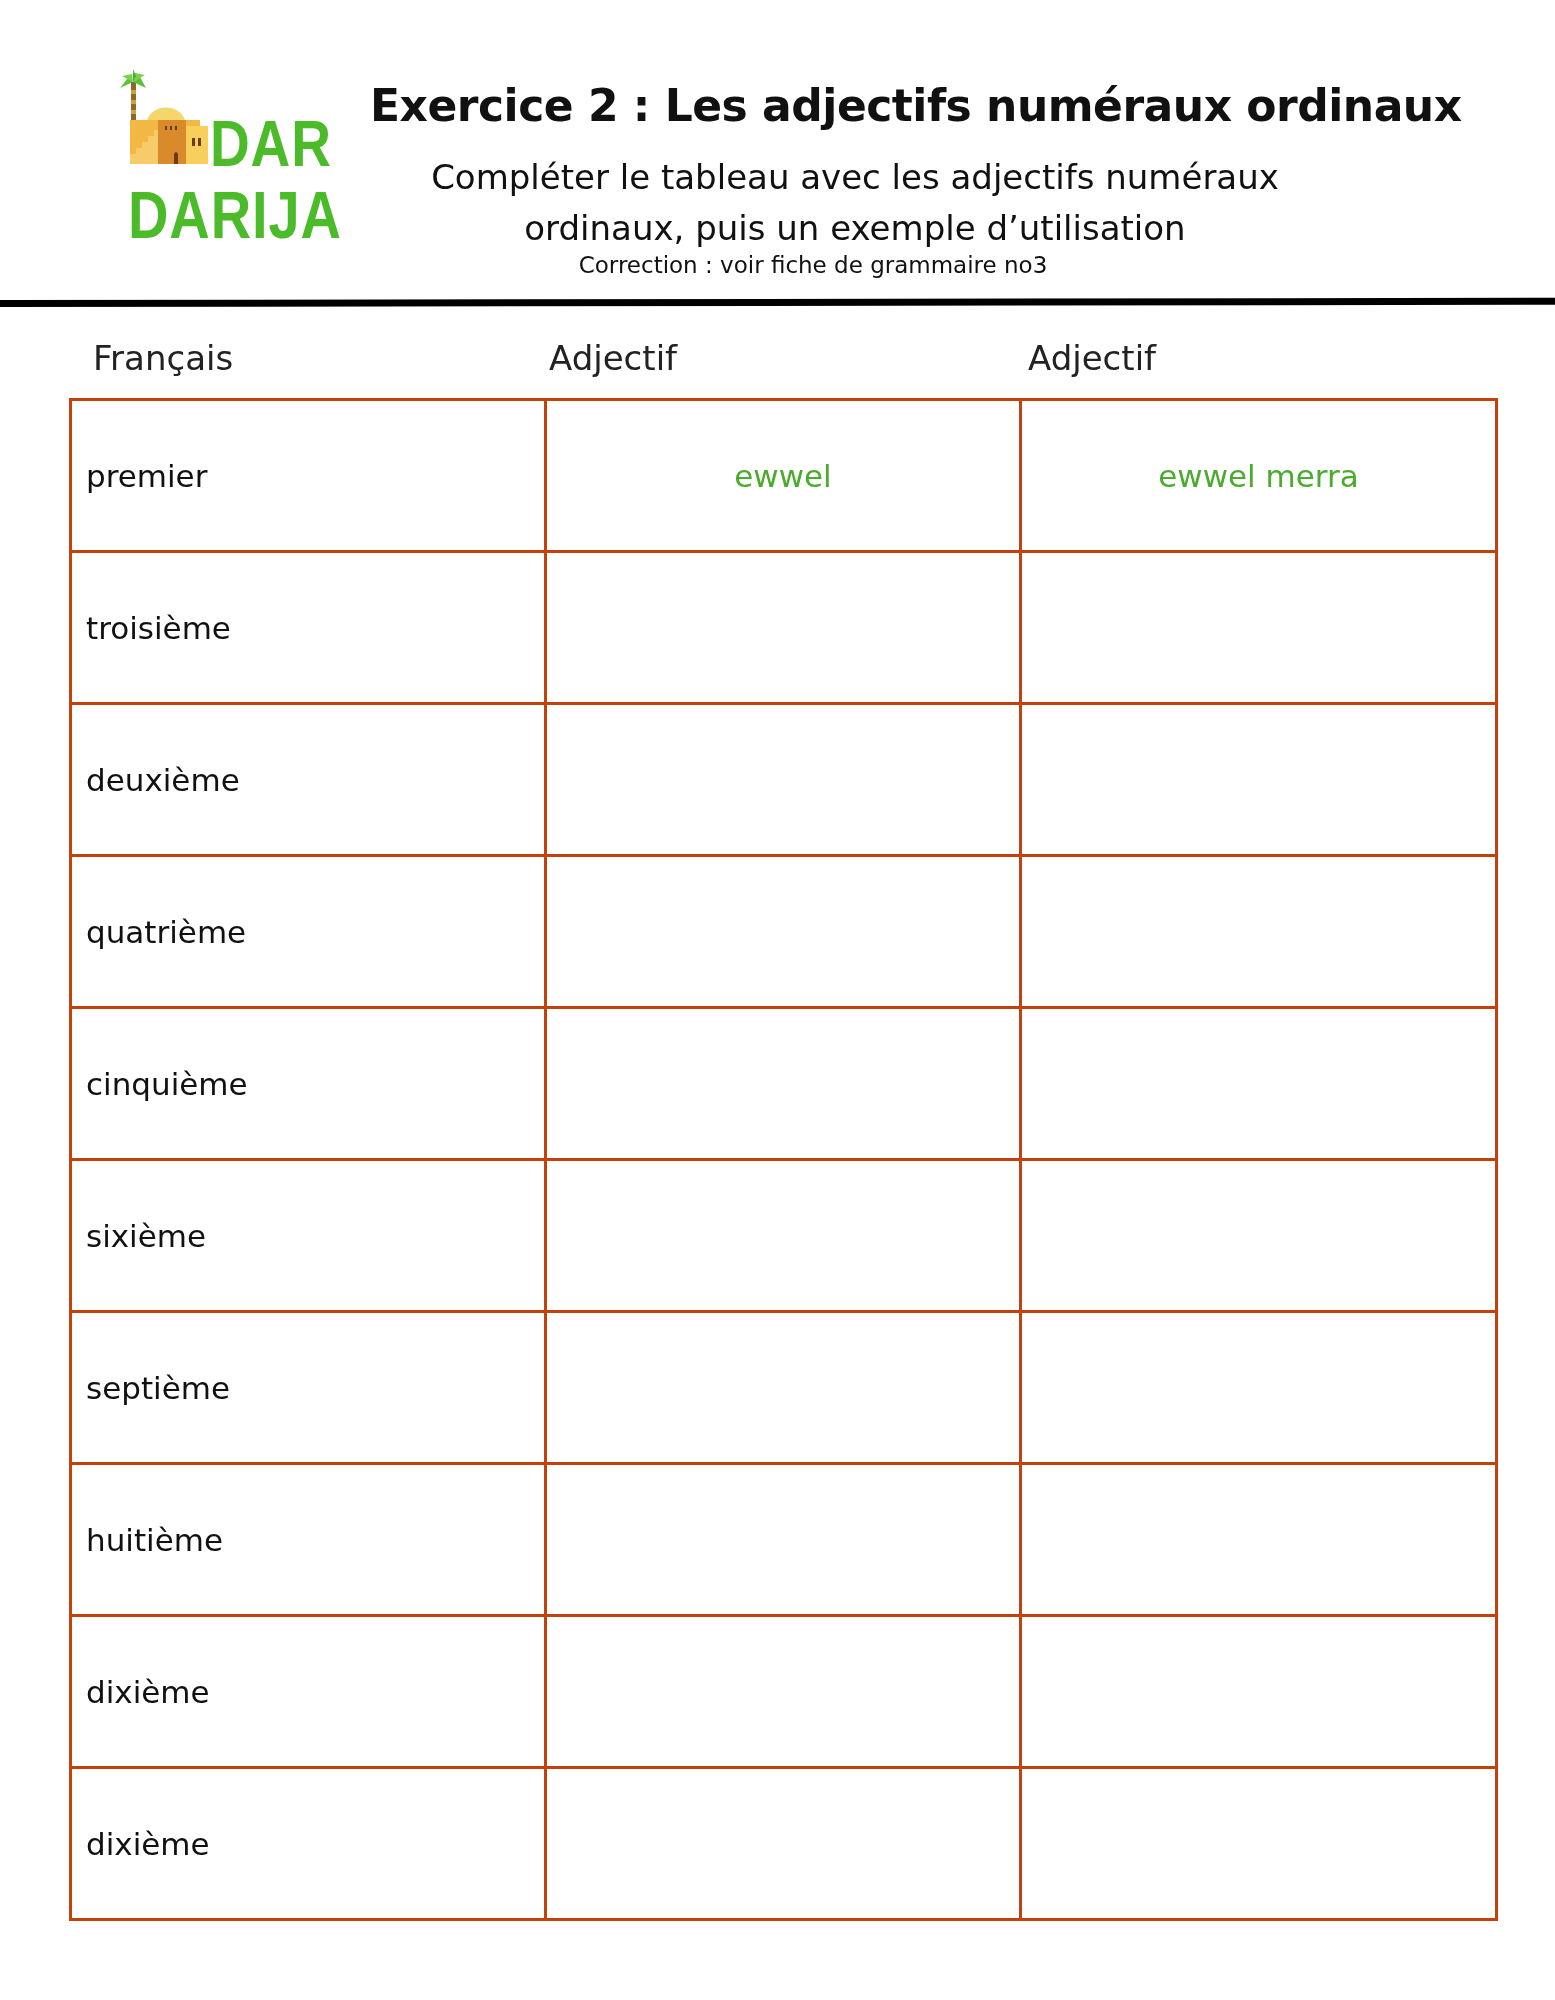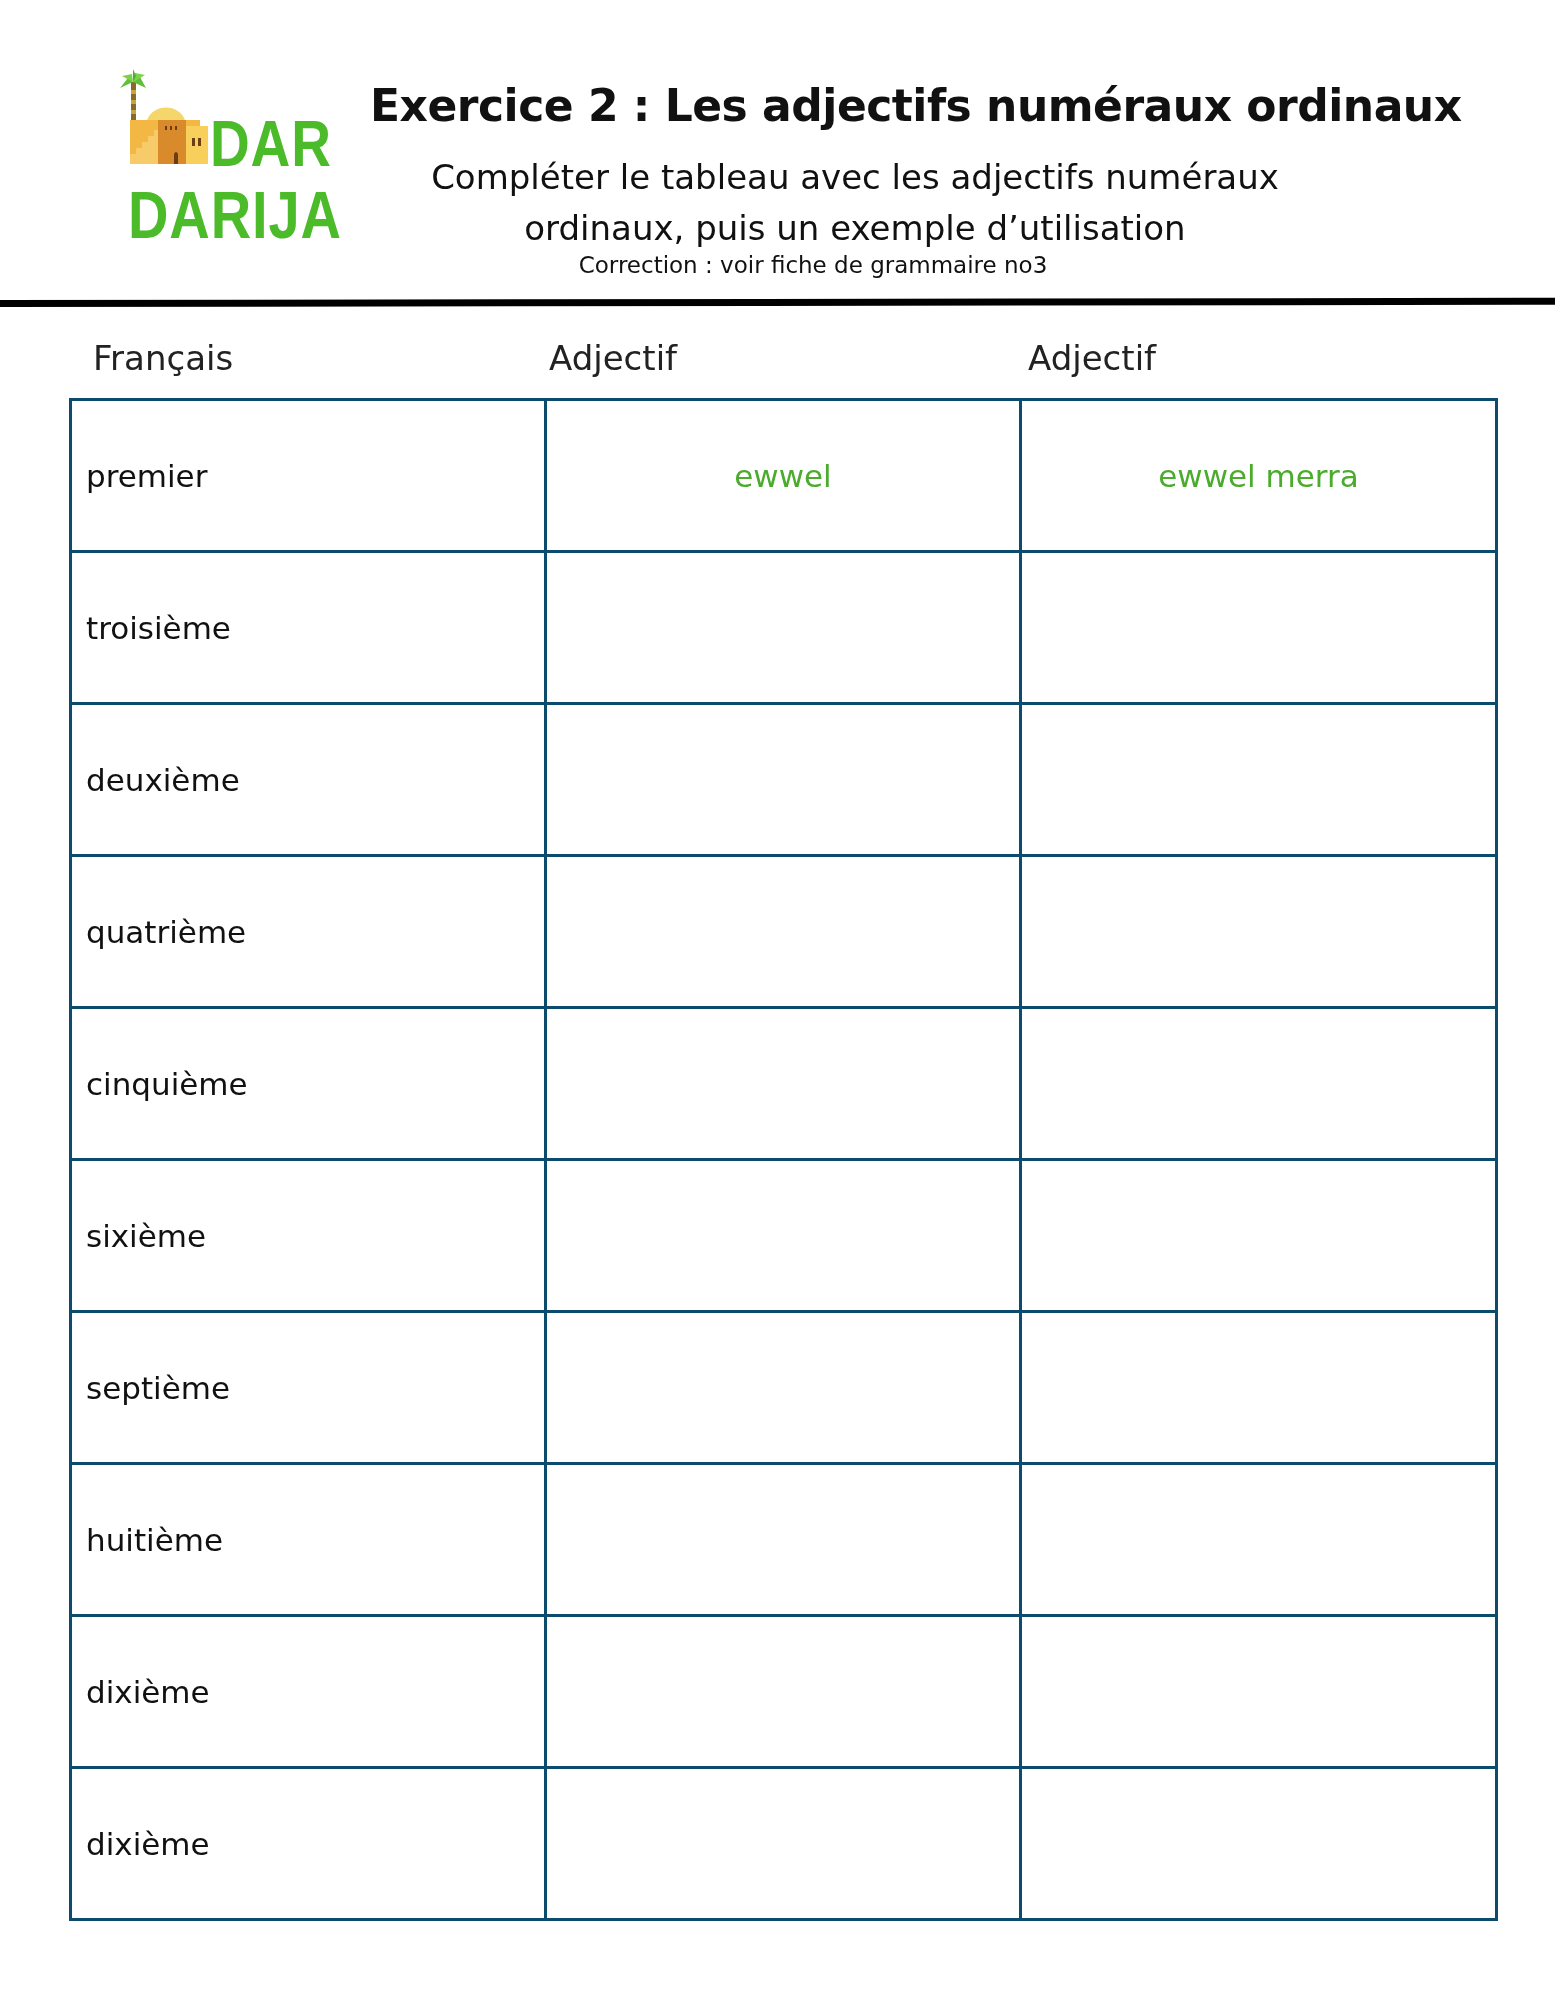--- a/index.html
+++ b/index.html
@@ -15,21 +15,21 @@
   .subtitle { position: absolute; left: 360px; top: 152px; width: 990px; text-align: center;
               font-size: 34px; line-height: 51px; font-family: "DejaVu Sans", sans-serif; color: #111; }
   .correction { position: absolute; left: 348px; top: 252px; width: 930px; text-align: center;
                 font-size: 23px; font-family: "DejaVu Sans", sans-serif; color: #111; }
   .rule { position: absolute; left: 0; top: 300px; width: 1555px; height: 7px; background: #000;
           transform: rotate(-0.08deg); transform-origin: left center; }
   .col-head { position: absolute; top: 338px; font-size: 34px; font-family: "DejaVu Sans", sans-serif;
               color: #222; }
   .table { position: absolute; left: 69px; top: 398px; width: 1426px; border-collapse: collapse;
            table-layout: fixed; }
-  .table td { border: 3px solid #0c4a6e; height: 149px; padding: 0; vertical-align: middle;
+  .table td { border: 3px solid #c2410c; height: 149px; padding: 0; vertical-align: middle;
               font-size: 31px; font-family: "DejaVu Sans", sans-serif; }
   .table td.fr { padding-left: 14px; color: #111; }
   .table td.ans { text-align: center; color: #4aab2c; }
 </style>
 </head>
 <body>
 
 <div class="logo">
   <svg width="90" height="120" viewBox="0 0 90 120" style="position:absolute;left:0;top:0;">
 

